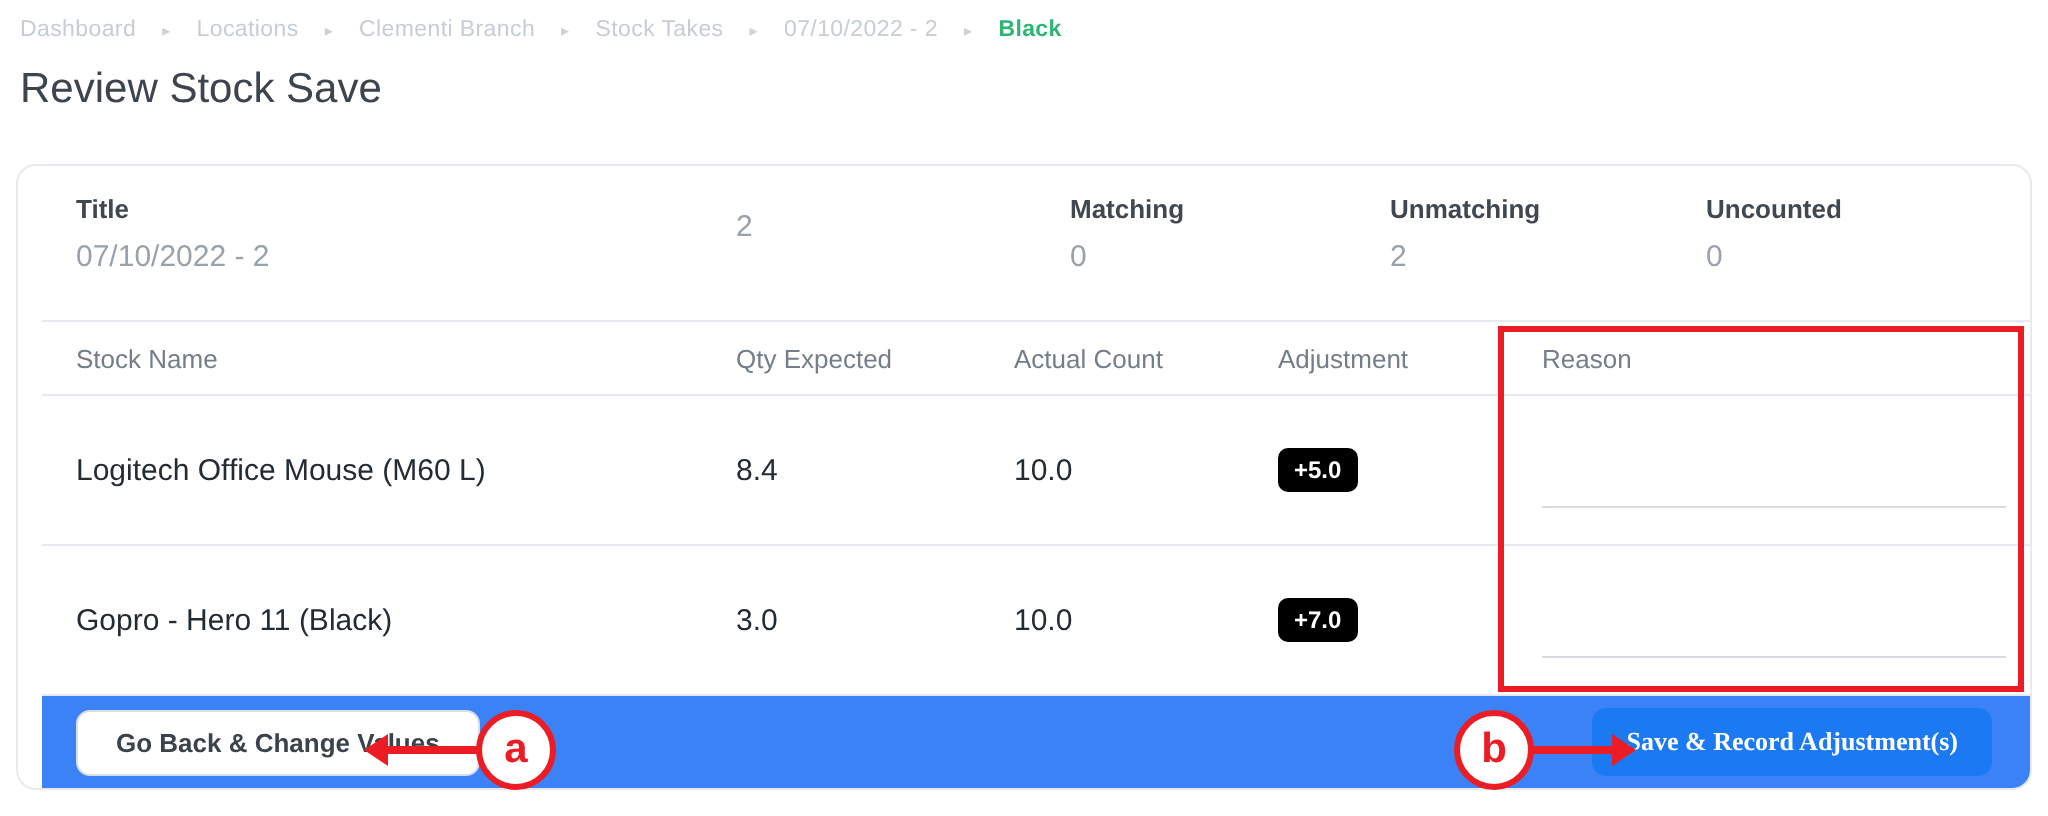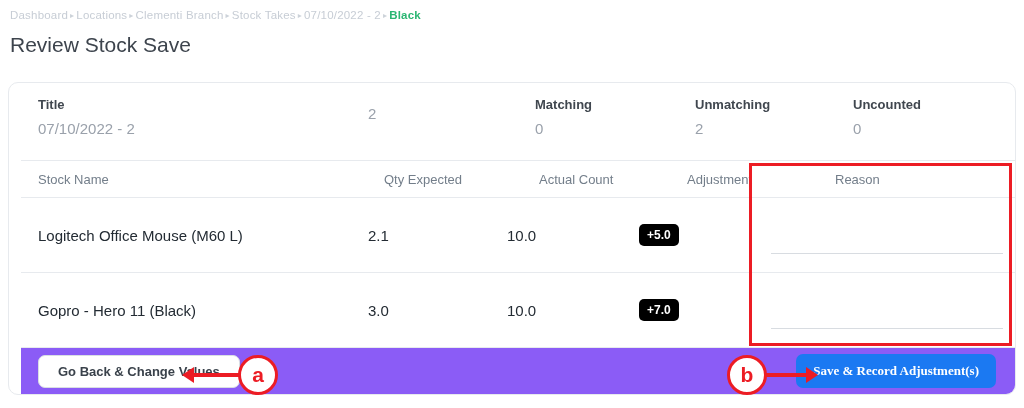--- a/index.html
+++ b/index.html
@@ -1,51 +1,51 @@
 <!DOCTYPE html>
 <html><head>
 <meta charset="utf-8">
 <style>
   * { margin:0; padding:0; box-sizing:border-box; }
   html,body { width:1024px; height:408px; background:#ffffff;
     font-family:"Liberation Sans", sans-serif; overflow:hidden; position:relative; }
 
   
-  .breadcrumb { position:absolute; left:10px; top:9px; display:flex; align-items:center; gap:2px;
+  .breadcrumb { position:absolute; left:10px; top:9px; display:flex; align-items:center; gap:13px;
     font-size:11.5px; color:#c7cdd5; letter-spacing:.2px; }
   .bc-item { color:#c7cdd5; cursor:pointer; }
   .bc-sep { color:#ccd2d9; font-size:8px; }
   .bc-active { color:#2bb673; font-weight:600; }
 
   
   .page-title { position:absolute; left:10px; top:33px; font-size:21px; font-weight:400; color:#3d444d; }
 
   
   .card { position:absolute; left:8px; top:82px; width:1008px; height:313px;
     background:#fff; border:1px solid #e7eaee; border-radius:10px; overflow:hidden;padding-left:12px; }
 
   .summary { height:77px; display:grid; grid-template-columns:330px 167px 160px 158px auto;
     padding:14px 0 0 17px; }
   .s-label { font-size:13px; font-weight:700; color:#40474f; }
   .s-value { margin-top:8px; font-size:15px; color:#9aa1ab; }
 
   .thead { height:38px; display:grid; grid-template-columns:330px 139px 132px 132px auto;
-    align-items:center; padding-left:17px; border-top:1px solid #e7eaee; border-bottom:1px solid #e7eaee;gap:16px; }
+    align-items:center; padding-left:17px; border-top:1px solid #e7eaee; border-bottom:1px solid #e7eaee; }
   .th { font-size:13px; color:#737e8a; }
 
   .trow { height:75px; display:grid; grid-template-columns:330px 139px 132px 132px auto;
     align-items:center; padding-left:17px; border-bottom:1px solid #e7eaee; }
   .td { font-size:15px; color:#232b33; }
   .badge { display:inline-block; background:#000000; color:#ffffff; font-size:12px; font-weight:700;
     padding:4px 8px; border-radius:5px; }
   .reason-input { width:232px; height:24px; border:none; border-bottom:1px solid #d8dce1;
     background:transparent; outline:none; position:relative; top:7px; font-size:14px; color:#232b33; }
 
   .tfoot { height:46px; display:flex; justify-content:space-between; align-items:center;
-    padding:0 19px 0 17px; background:#8b5cf6; }
+    padding:0 19px 0 17px; background:#3b82f6; }
   .btn-back { background:#ffffff; border:1px solid #d9dee3; border-radius:7px; color:#3a424b;
     font-size:13px; font-weight:700; padding:8px 19px; cursor:pointer; font-family:inherit; }
   .btn-save { background:#1b79f2; border:none; border-radius:7px; color:#ffffff;
     font-size:13px; font-weight:700; padding:9px 17px; cursor:pointer; font-family:Liberation Serif, serif;text-align:right; }
 
   
   .red-rect { position:absolute; left:749px; top:163px; width:263px; height:183px;
     border:3px solid #ec1c24; pointer-events:none; }
   .ann-circle { position:absolute; width:40px; height:40px; border:3px solid #ec1c24; border-radius:50%;
     background:#ffffff; display:flex; align-items:center; justify-content:center;
@@ -106,21 +106,21 @@
   <div class="thead">
     <div class="th">Stock Name</div>
     <div class="th">Qty Expected</div>
     <div class="th">Actual Count</div>
     <div class="th">Adjustment</div>
     <div class="th">Reason</div>
   </div>
 
   <div class="trow">
     <div class="td">Logitech Office Mouse (M60 L)</div>
-    <div class="td">2.1</div>
+    <div class="td">8.4</div>
     <div class="td">10.0</div>
     <div class="td">
       <span class="badge">+5.0</span>
     </div>
     <div class="td">
       <input class="reason-input" type="text" style="">
     </div>
   </div>
 
   <div class="trow">

